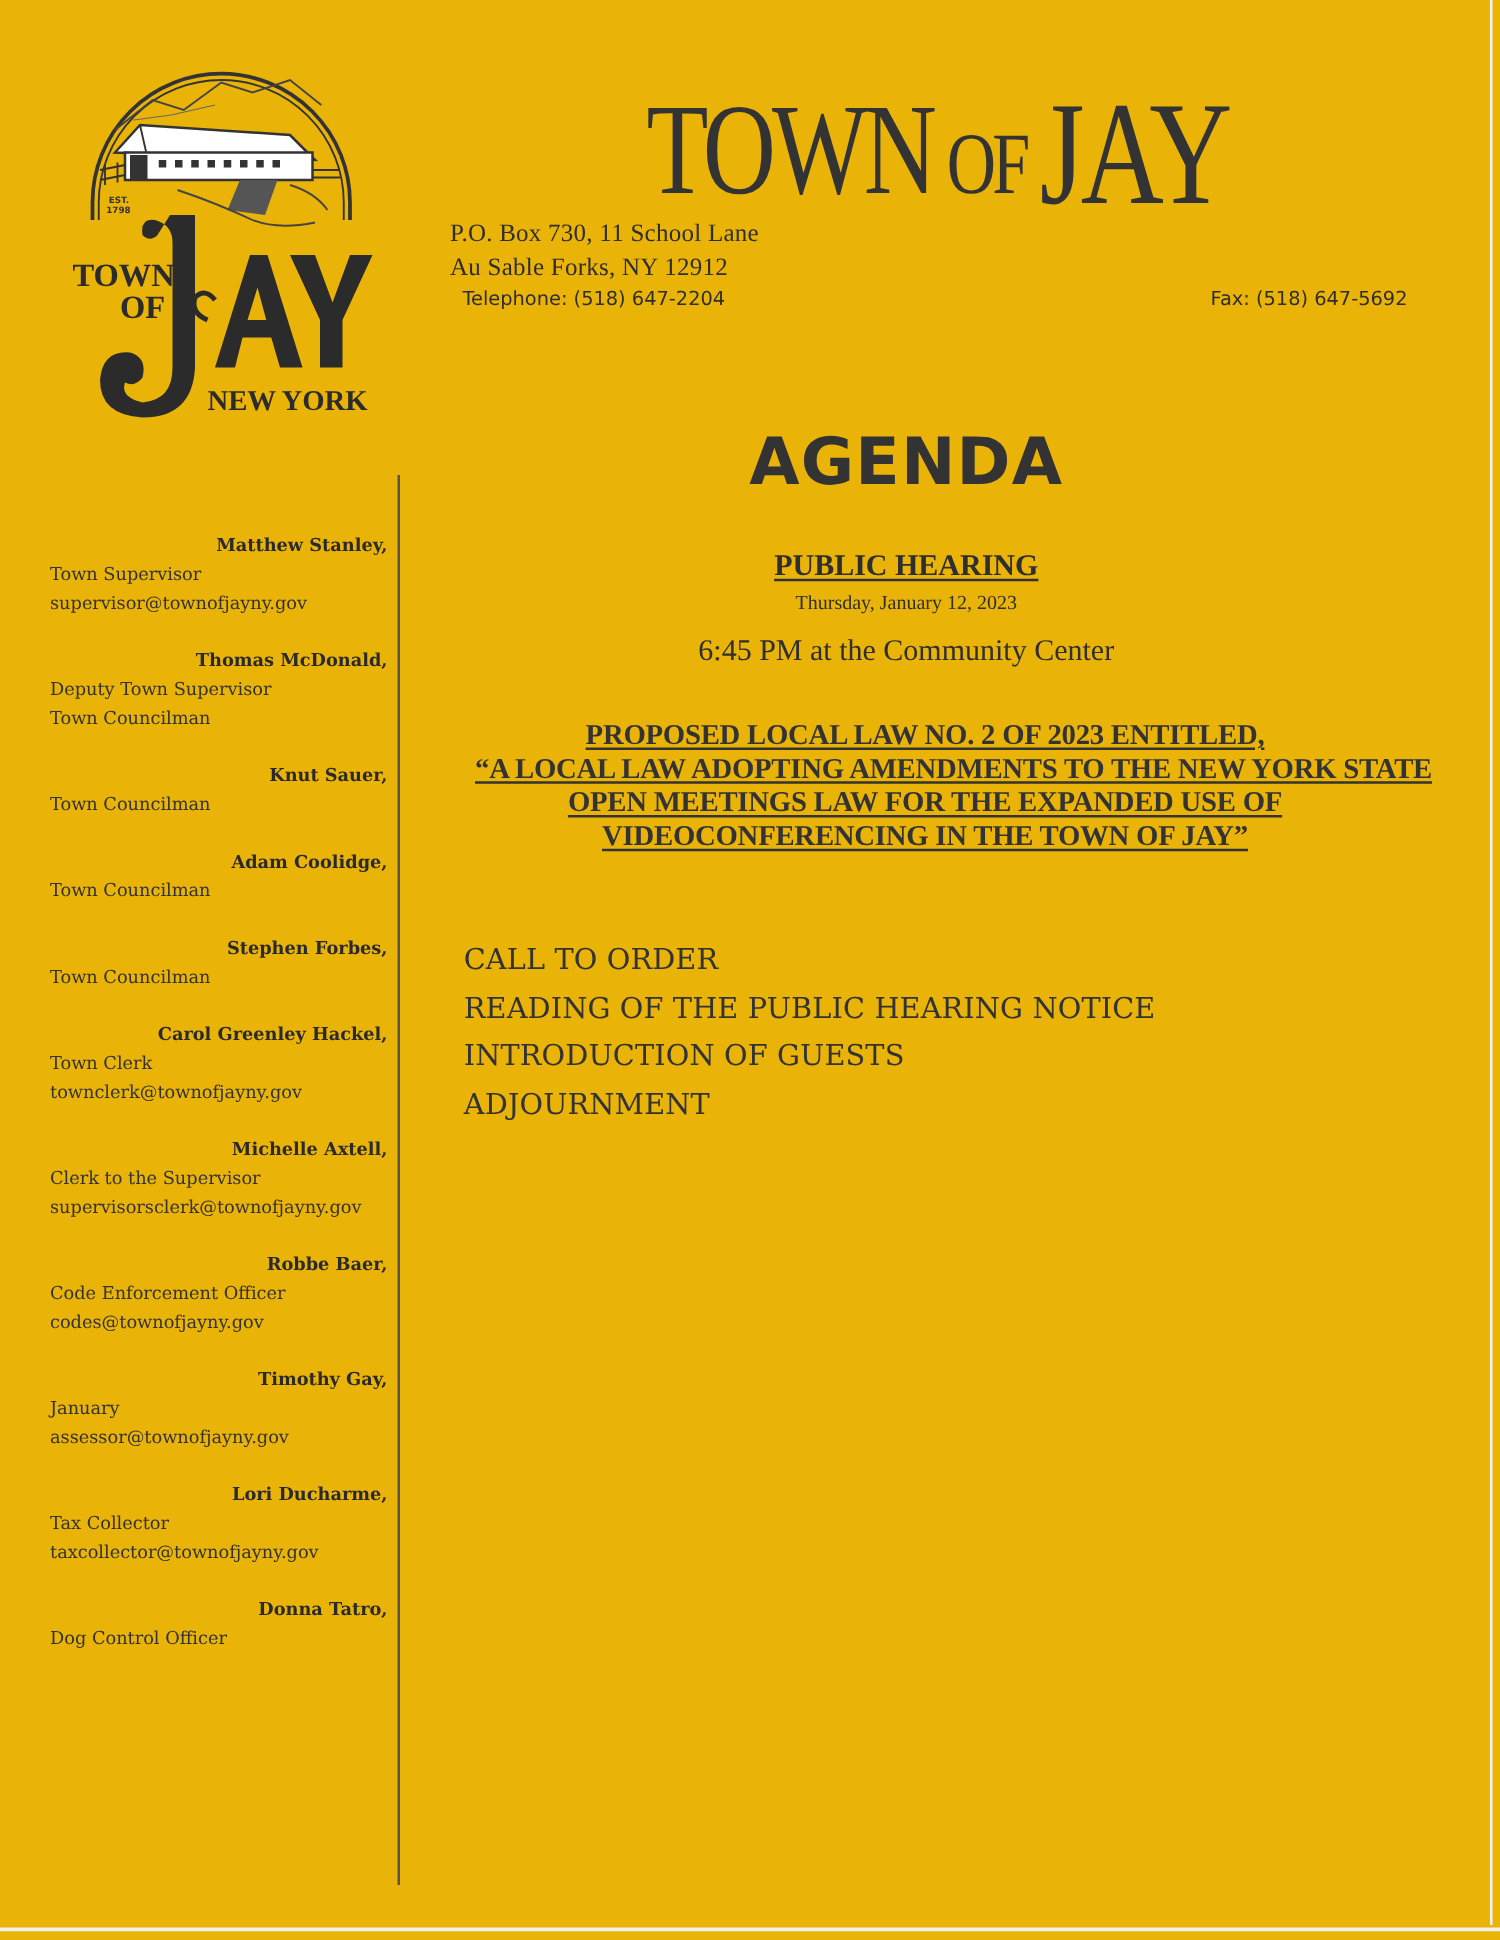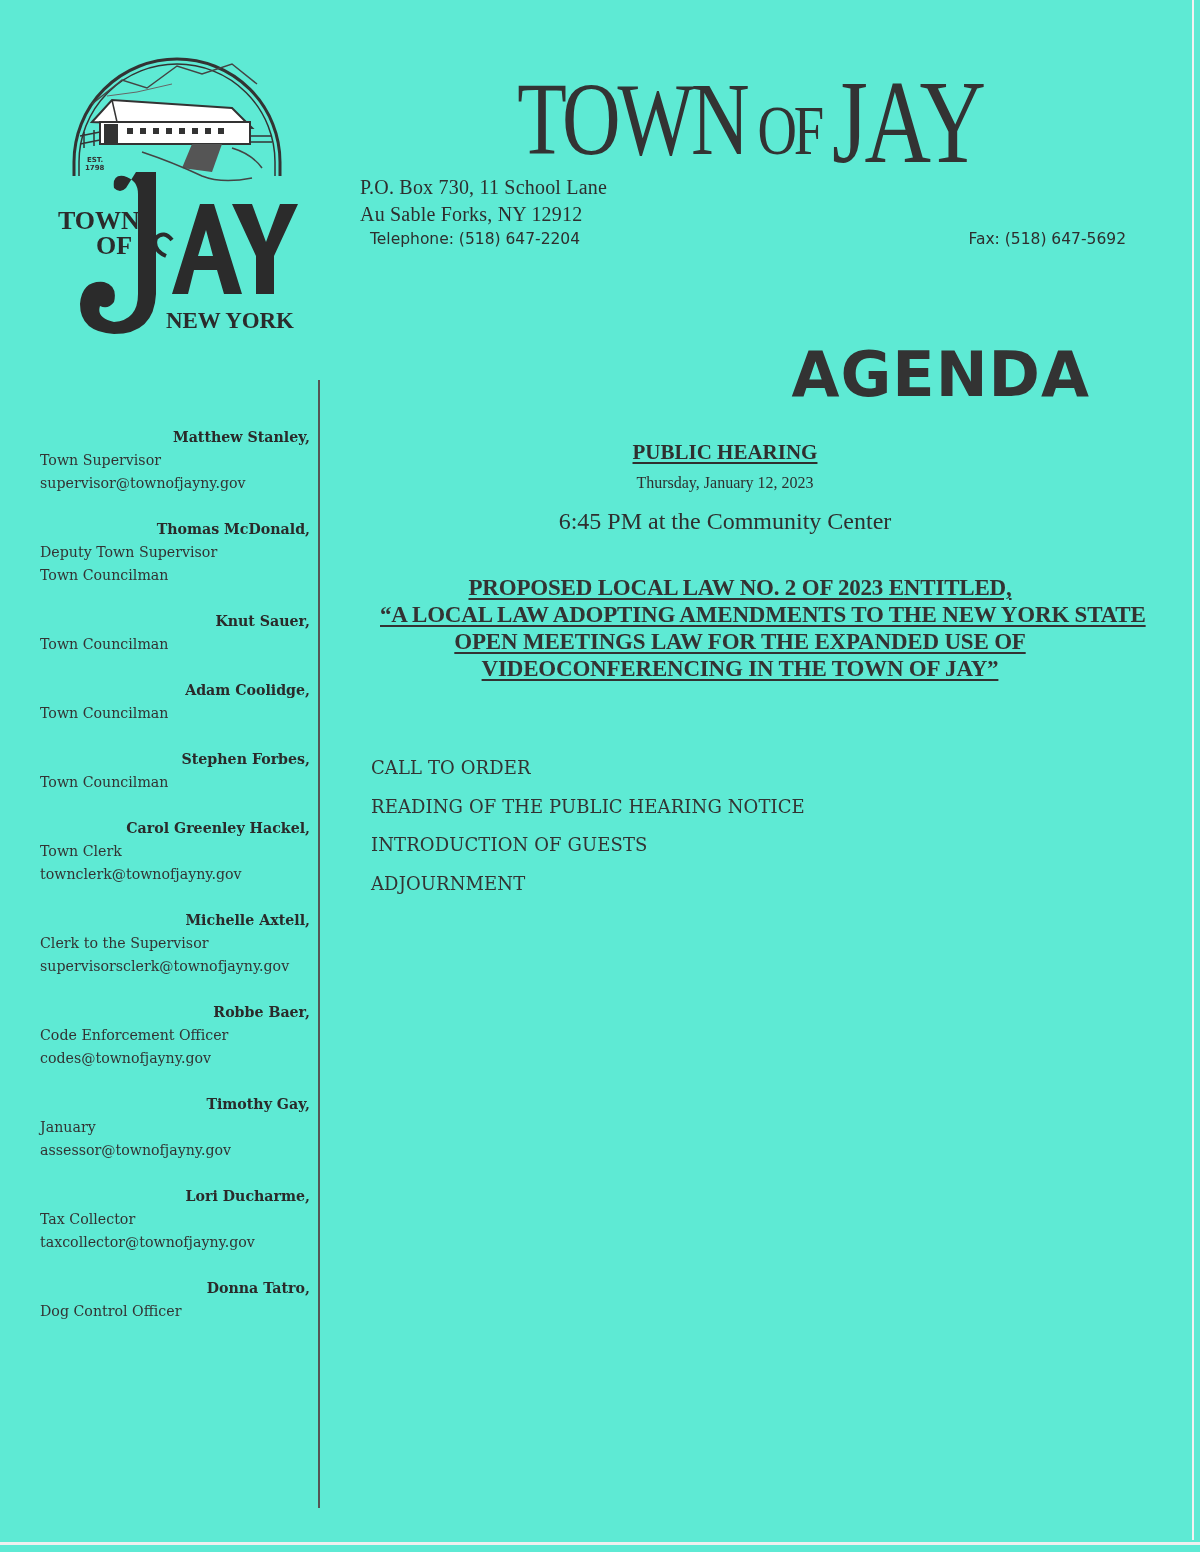--- a/index.html
+++ b/index.html
@@ -11,21 +11,21 @@
       width: 1200px;
       height: 1552px;
       position: relative;
       overflow: hidden;
       color: #2b2b2b;
     }
     .page {
       position: absolute;
       left: 0; top: 0;
       width: 1200px; height: 1552px;
-      background: #5eead4;
+      background: #eab308;
       text-decoration: underline;
     }
     .scan-edge-right {
       position: absolute;
       left: 1192px; top: 0;
       width: 2px; height: 1540px;
       background: #f1f1f1;
     }
     .scan-edge-bottom {
       position: absolute;
@@ -100,38 +100,38 @@
       line-height: 23px;
       color: #333;
     }
     .official { margin-bottom: 23px; }
     .official .name { font-weight: bold; color: #2a2a2a; text-align: right; }
 
     
     .agenda-title {
       position: absolute;
       left: 360px; width: 730px; top: 344px;
-      text-align: right;
+      text-align: center;
       font-family: "DejaVu Sans", sans-serif;
       font-weight: bold;
-      font-size: 62px;
+      font-size: 52px;
       letter-spacing: 1px;
       color: #333;
       line-height: 1;
     }
     .hearing {
       position: absolute;
       left: 360px; width: 730px;
       text-align: center;
       font-family: "Liberation Serif", serif;
       color: #2f2f2f;
     }
     .hearing.label {
       top: 440px;
-      font-size: 21px;
+      font-size: 24px;
       font-weight: bold;
       text-decoration: underline;
       text-underline-offset: 3px;
     }
     .hearing.date { top: 474px; font-size: 16px; }
     .hearing.time { top: 508px; font-size: 24px; }
 
     .law-title {
       position: absolute;
       left: 380px; width: 720px; top: 574px;
@@ -144,21 +144,21 @@
       text-decoration: underline;
       text-underline-offset: 3px;
       letter-spacing: -0.2px;
     }
     .law-title div { white-space: nowrap; }
 
     .agenda-items {
       position: absolute;
       left: 371px; top: 754px;
       font-family: "DejaVu Serif", serif;
-      font-size: 18px;
+      font-size: 23px;
       color: #333;
       letter-spacing: 0.1px;
     }
     .agenda-item { height: 38.5px; line-height: 28px; }
   </style>
 </head>
 <body>
 
 <div class="page">
 

